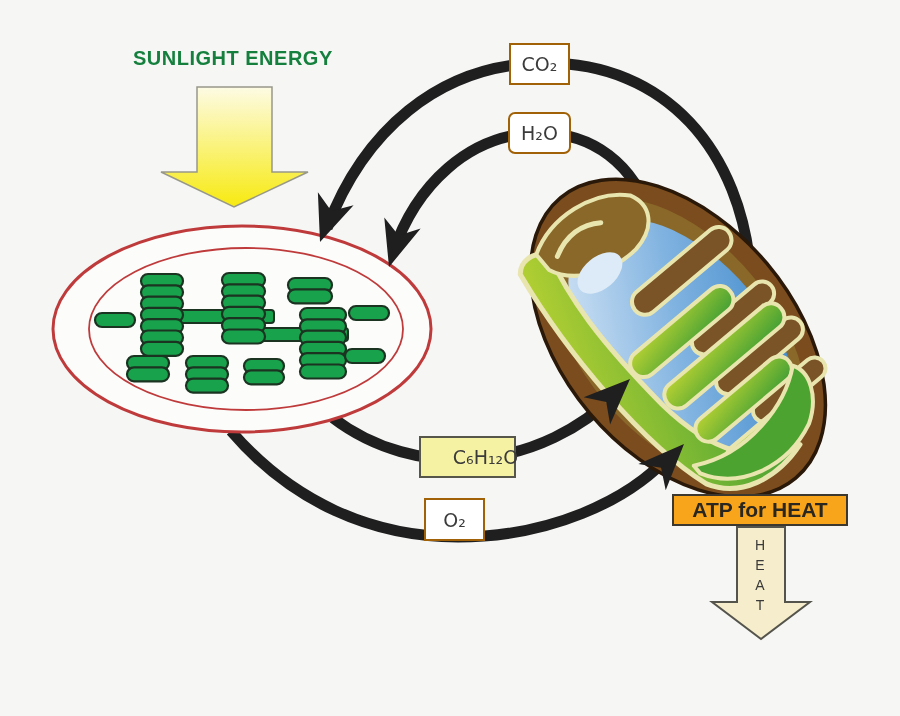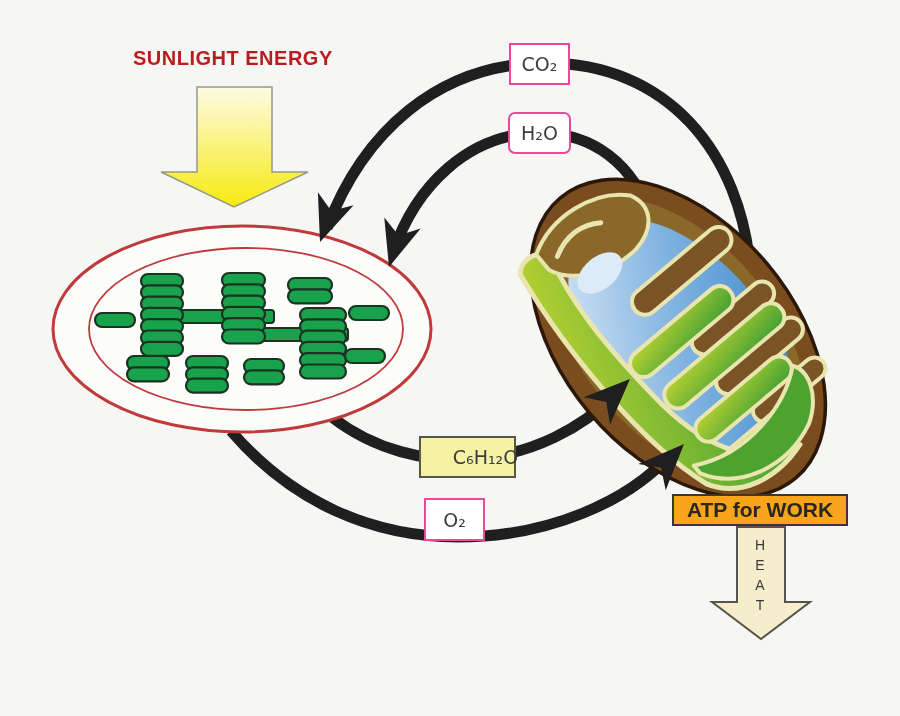--- a/index.html
+++ b/index.html
@@ -12,32 +12,32 @@
     --heat-fill:#f5edcb;
   }
   html,body{margin:0;padding:0;}
   #stage{
     position:relative;width:900px;height:716px;background:var(--bg);
     overflow:hidden;font-family:"Liberation Sans",sans-serif;
   }
   #diagram-svg{position:absolute;left:0;top:0;z-index:1;}
   .label-box{
     position:absolute;z-index:2;display:flex;align-items:center;justify-content:center;
-    background:#ffffff;border:2px solid #ec4899;
+    background:#ffffff;border:2px solid #a16207;
     font:19px "DejaVu Sans",sans-serif;color:#3b3b3b;box-sizing:border-box;
   }
   #co2-box{left:509px;top:43px;width:61px;height:42px;}
   #h2o-box{left:508px;top:112px;width:63px;height:42px;border-radius:7px;}
   #glucose-box{left:419px;top:436px;width:97px;height:42px;background:var(--glucose-box);border-color:#56564a;padding-left:36px;}
   #o2-box{left:424px;top:498px;width:61px;height:43px;}
   #atp-box{left:672px;top:494px;width:176px;height:32px;background:var(--atp-box);
     border-color:#3c3830;font:600 21px "Liberation Sans",sans-serif;color:#2a2620;}
   #sunlight-title{
     position:absolute;left:133px;top:47px;z-index:2;
-    font:bold 20px "Liberation Sans",sans-serif;letter-spacing:.5px;color:#b91c1c;
+    font:bold 20px "Liberation Sans",sans-serif;letter-spacing:.5px;color:#15803d;
   }
   #heat-label{
     position:absolute;left:752px;top:537px;z-index:2;
     writing-mode:vertical-rl;text-orientation:upright;
     font:14px "Liberation Sans",sans-serif;letter-spacing:4px;color:#3a3a3a;
   }
 </style>
 </head>
 <body>
 
@@ -156,16 +156,16 @@
   <div id="h2o-box" class="label-box">
     <span>H₂O</span>
   </div>
   <div id="glucose-box" class="label-box">
     <span>C₆H₁₂O</span>
   </div>
   <div id="o2-box" class="label-box">
     <span>O₂</span>
   </div>
   <div id="atp-box" class="label-box">
-    <span>ATP for WORK</span>
+    <span>ATP for HEAT</span>
   </div>
   <div id="heat-label">HEAT</div>
 </div>
 
 </body></html>

